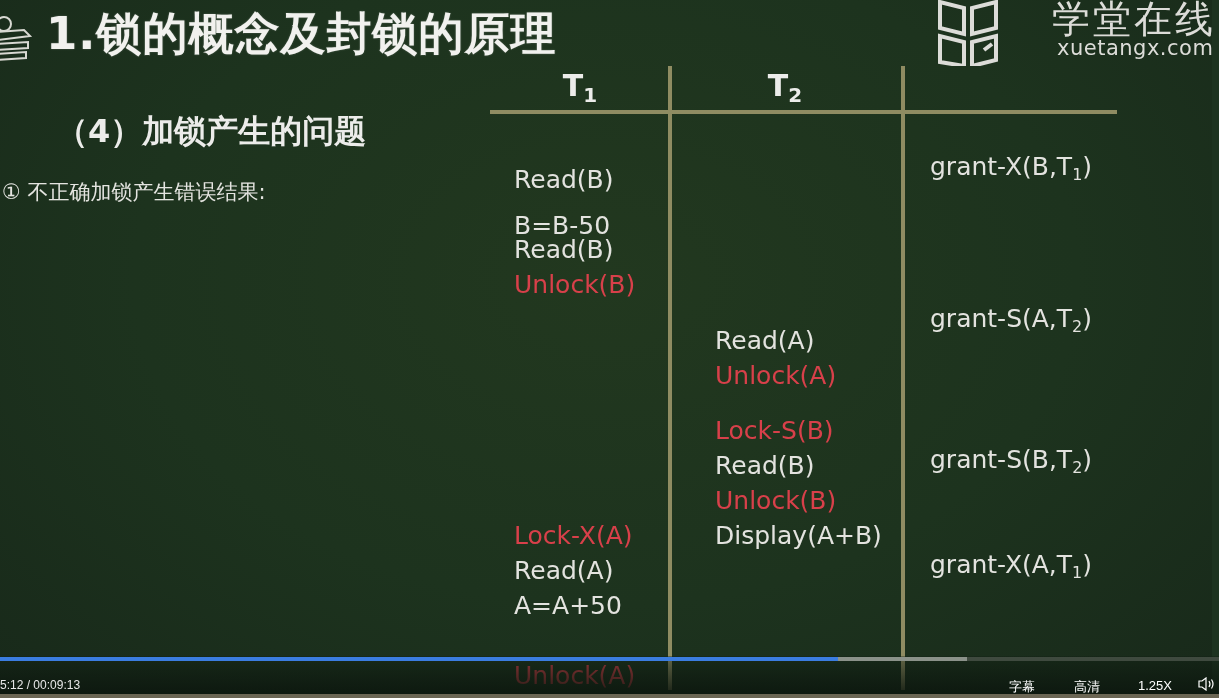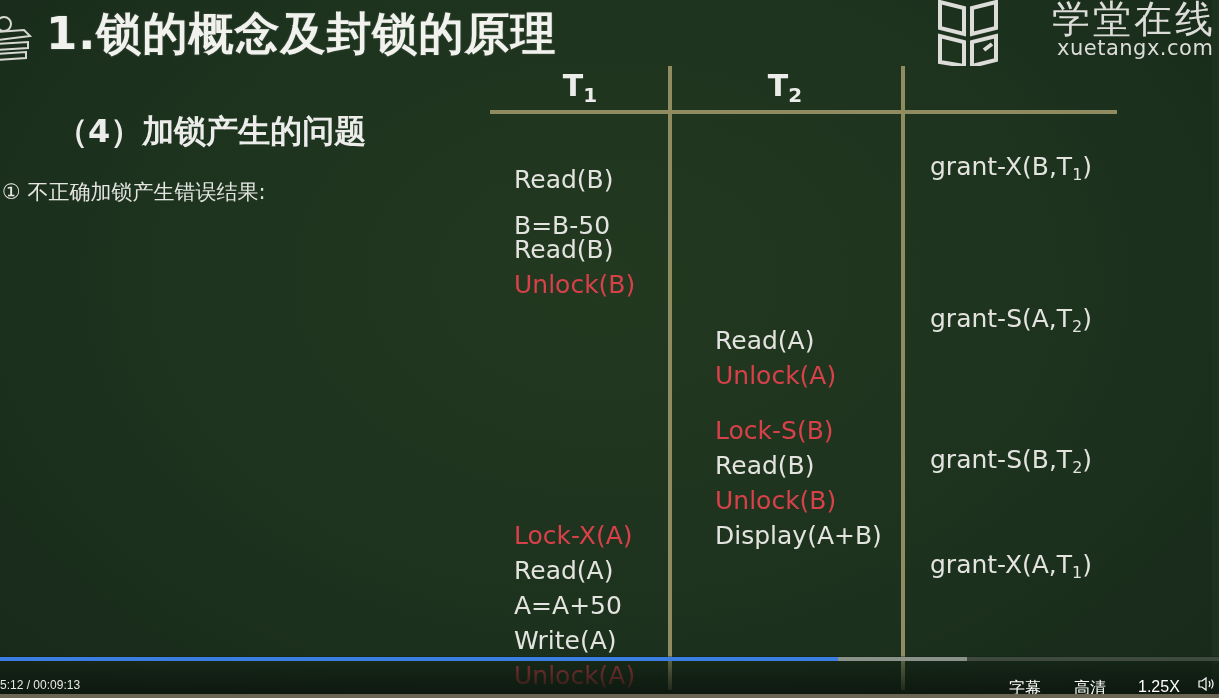--- a/index.html
+++ b/index.html
@@ -29,21 +29,21 @@
   .cell.red { color:#d8404a; }
   .cell.white { color:#e3e3df; }
   .grant { position:absolute; left:930px; font-size:25px; color:#e3e3df; white-space:nowrap; }
   .grant sub { font-size:16px; vertical-align:-5px; }
   .ctrl-bar { position:absolute; left:0; top:656px; width:1219px; height:42px;
     background:linear-gradient(to bottom, rgba(16,30,18,0.35), rgba(12,22,14,0.95)); }
   .progress-track { position:absolute; left:0; top:657px; width:1219px; height:4px; background:#3f4a3f; }
   .progress-buffer { position:absolute; left:0; top:657px; width:967px; height:4px; background:#8b928a; }
   .progress-played { position:absolute; left:0; top:657px; width:838px; height:4px; background:#3b7de0; }
   .time { position:absolute; left:0; top:678px; font-size:12px; color:#e8e8e8; font-family:"Liberation Sans", sans-serif; }
-  .ctrl { position:absolute; top:678px; font-size:16px; color:#ffffff; font-family:"Liberation Sans", sans-serif; cursor:pointer; }
+  .ctrl { position:absolute; top:678px; font-size:13px; color:#ffffff; font-family:"Liberation Sans", sans-serif; cursor:pointer; }
   .bottom-strip { position:absolute; left:0; top:694px; width:1219px; height:4px; background:#6b6654; }
 </style>
 </head>
 <body>
 
 <div class="board">
 
   <svg class="book-icon" viewBox="0 0 42 54">
     <g fill="none" stroke="#d8d8d2" stroke-width="2">
       <circle cx="10" cy="8" r="7"></circle>
@@ -79,21 +79,20 @@
   <div class="col-head" style="left:540px; width:80px;"><span>T</span><sub>1</sub></div>
   <div class="col-head" style="left:745px; width:80px;"><span>T</span><sub>2</sub></div>
 
   <div class="cell white" style="left:514px; top:162px;">Read(B)</div>
   <div class="cell white" style="left:514px; top:208px;">B=B-50</div>
   <div class="cell white" style="left:514px; top:232px;">Read(B)</div>
   <div class="cell red" style="left:514px; top:267px;">Unlock(B)</div>
   <div class="cell red" style="left:514px; top:518px;">Lock-X(A)</div>
   <div class="cell white" style="left:514px; top:553px;">Read(A)</div>
   <div class="cell white" style="left:514px; top:588px;">A=A+50</div>
-  <div class="cell white" style="left:514px; top:623px;">Write(A)</div>
   <div class="cell red" style="left:514px; top:658px;">Unlock(A)</div>
 
   <div class="cell white" style="left:715px; top:323px;">Read(A)</div>
   <div class="cell red" style="left:715px; top:358px;">Unlock(A)</div>
   <div class="cell red" style="left:715px; top:413px;">Lock-S(B)</div>
   <div class="cell white" style="left:715px; top:448px;">Read(B)</div>
   <div class="cell red" style="left:715px; top:483px;">Unlock(B)</div>
   <div class="cell white" style="left:715px; top:518px;">Display(A+B)</div>
 
   <div class="grant" style="top:152px;"><span>grant-X(B,T</span><sub>1</sub><span>)</span></div>

